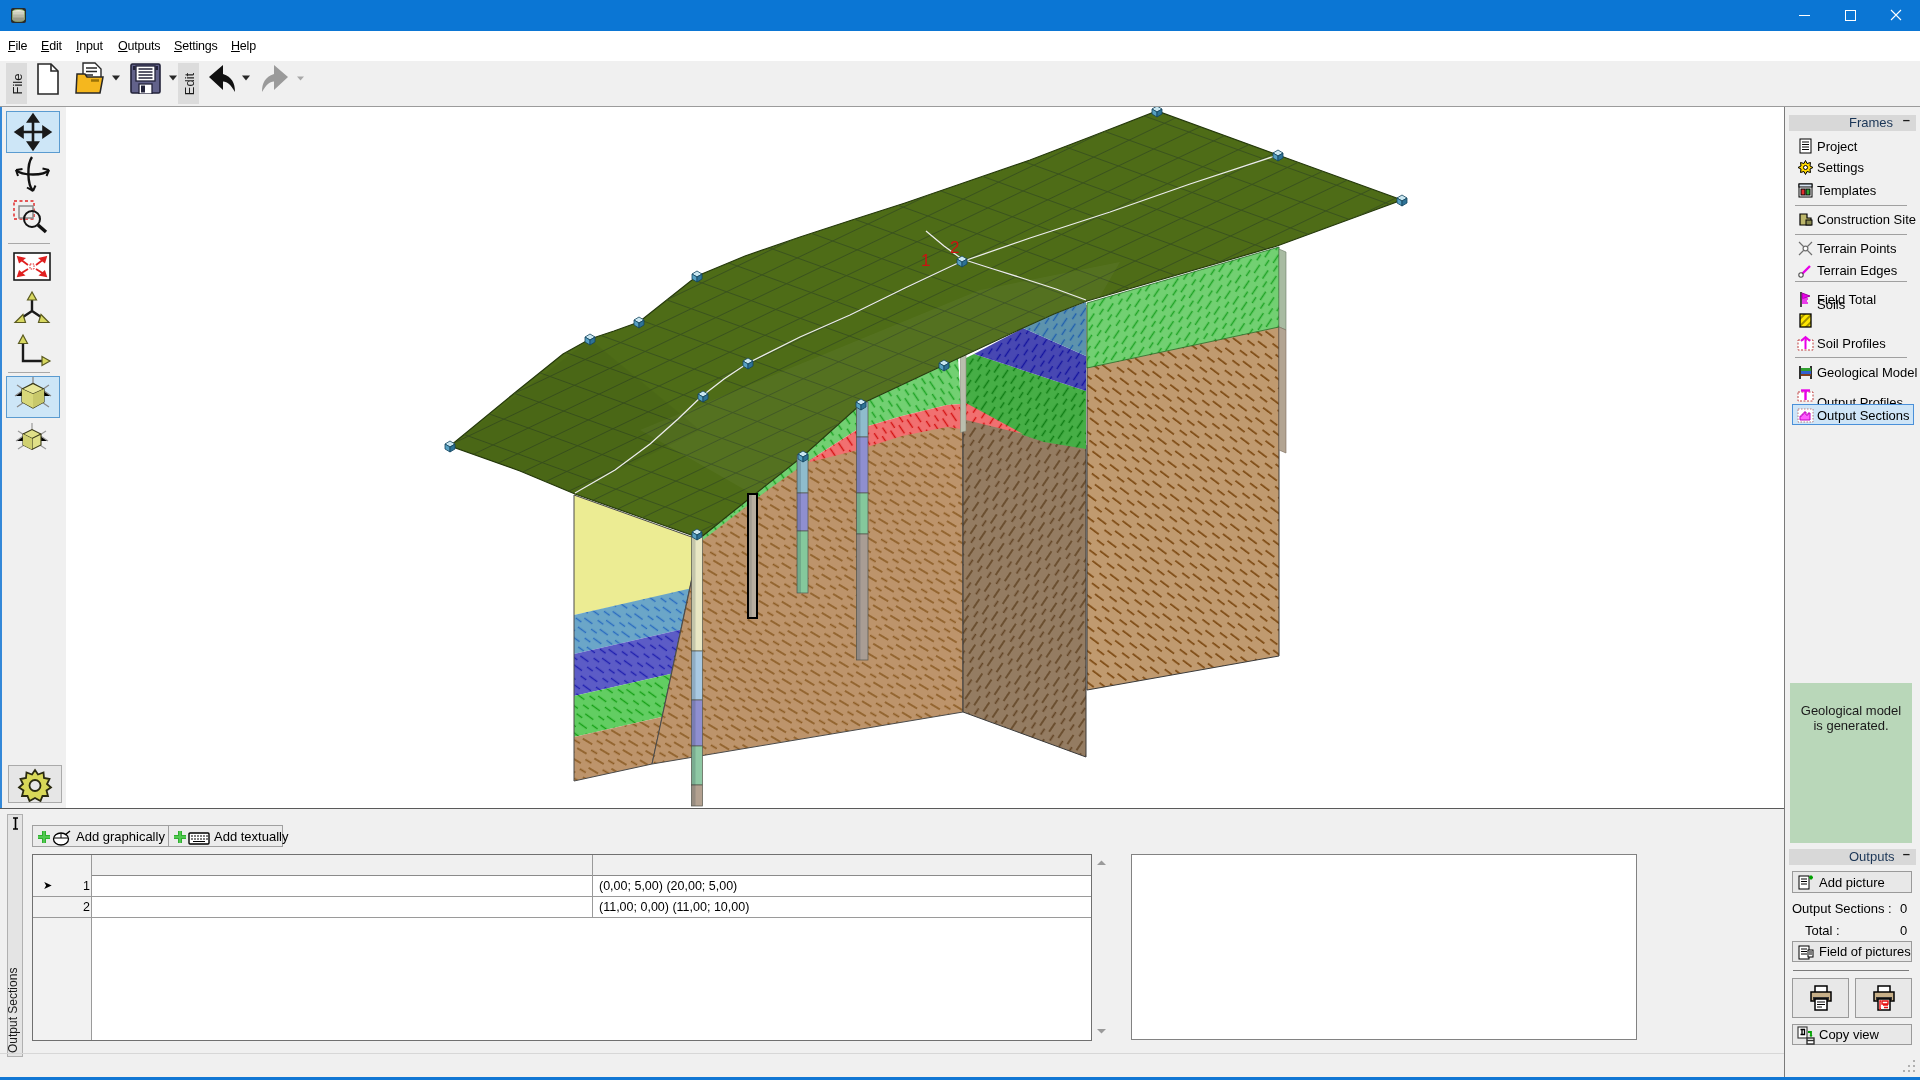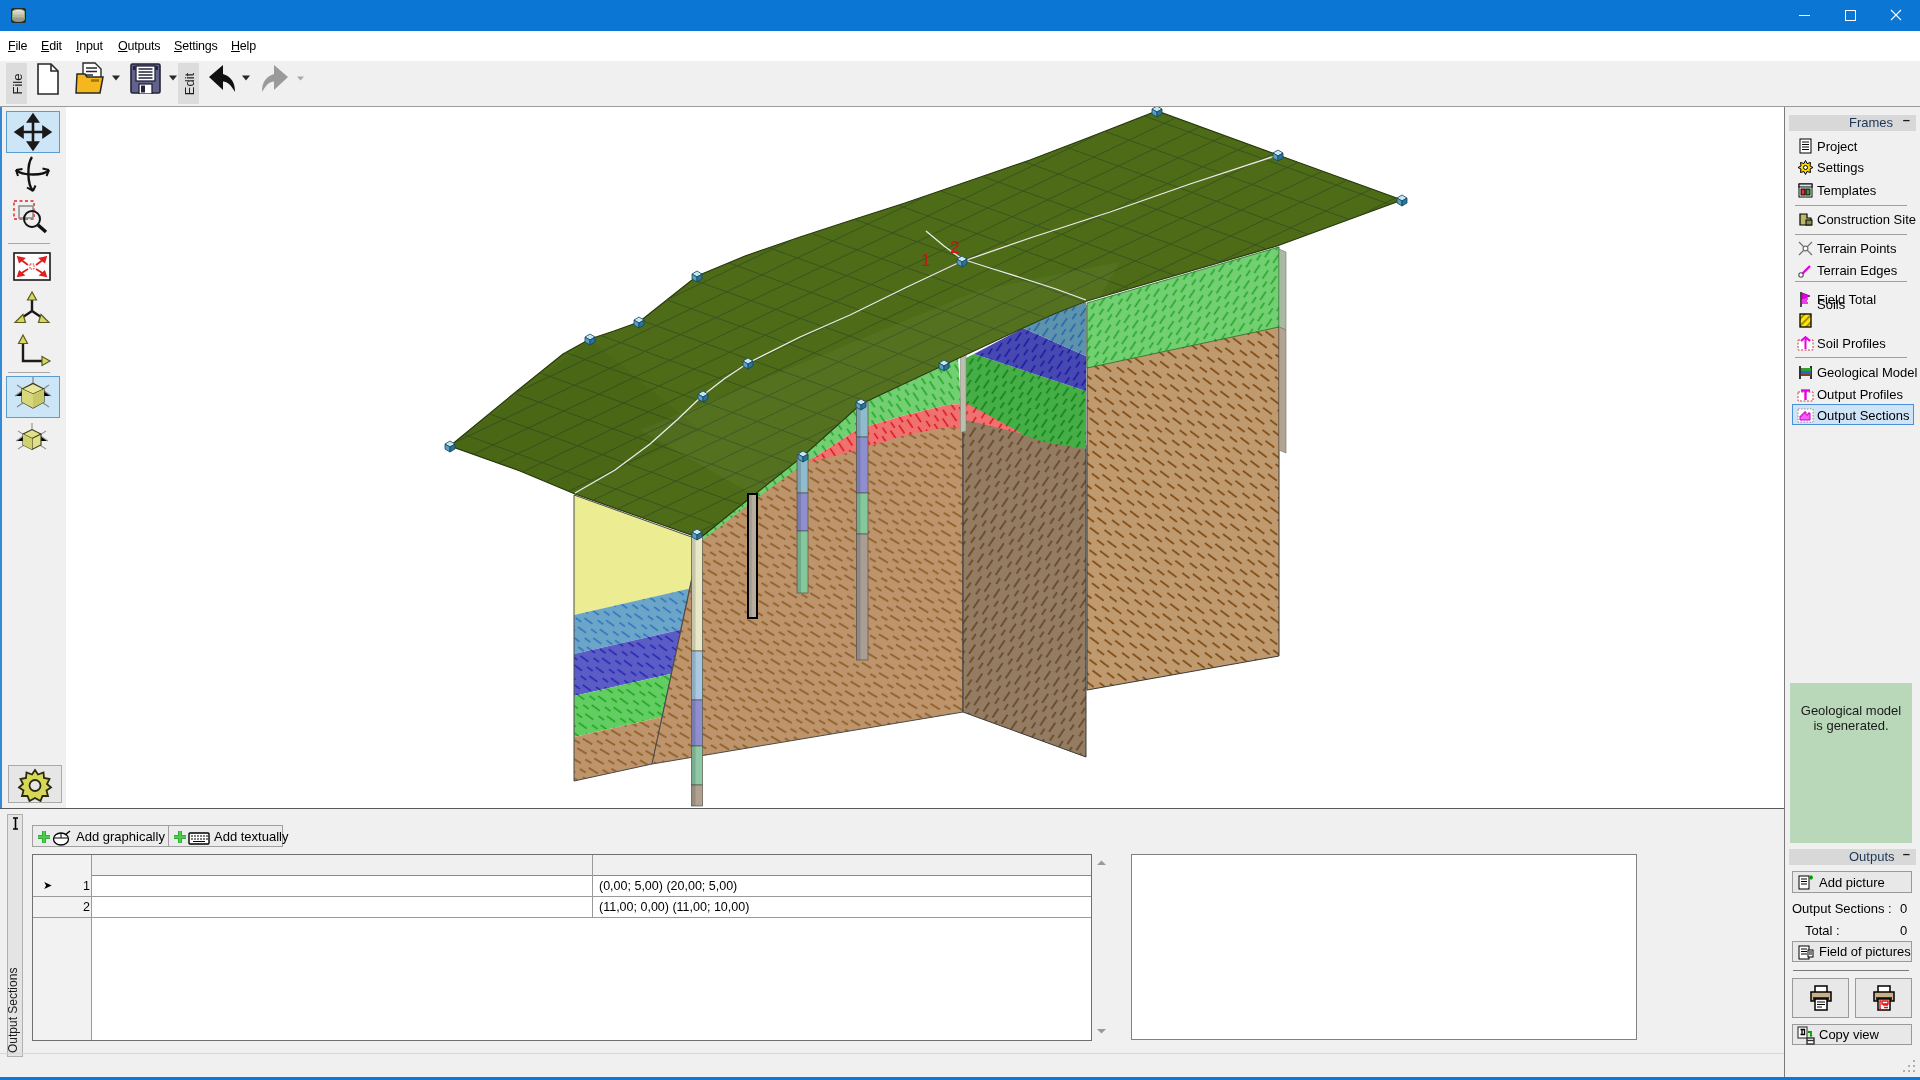--- a/index.html
+++ b/index.html
@@ -544,21 +544,21 @@
         <rect x="4" y="4" width="10" height="3" fill="#30a030"></rect>
         <rect x="4" y="7" width="10" height="3" fill="#3060d0"></rect>
         <rect x="4" y="10" width="10" height="2" fill="#804020"></rect>
       </svg>
     <div class="ritem" style="left:32px;top:258px">Geological Model</div>
     <svg class="ricon" style="top:279px" viewBox="0 0 17 17">
         <rect x="1" y="6" width="15" height="9" fill="#fff" stroke="#c04040" stroke-dasharray="2 1.5" stroke-width="1"></rect>
         <line x1="8.5" y1="4" x2="8.5" y2="14" stroke="#e800e8" stroke-width="2.4"></line>
         <line x1="4" y1="4.5" x2="13" y2="4.5" stroke="#e800e8" stroke-width="2.4"></line>
       </svg>
-    <div class="ritem" style="left:32px;top:280px">Output Profiles</div>
+    <div class="ritem" style="left:32px;top:288px">Output Profiles</div>
     <div class="abs" style="left:7px;top:297px;width:122px;height:21px;background:#cfe5f7;border:1px solid #4a90d9"></div>
     <svg class="ricon" style="top:300px" viewBox="0 0 17 17">
         <rect x="1" y="2" width="15" height="13" fill="#fff" stroke="#b06060" stroke-dasharray="1.5 1.5" stroke-width="0.8"></rect>
         <path d="M3 13 V9 h2 V7 h2 V5 h2 V8 h2 V6 h2 V13 Z" fill="#ff60ff" stroke="#c000c0"></path>
       </svg>
     <div class="ritem" style="left:32px;top:301px">Output Sections</div>
   </div>
   <div class="abs" id="greenbox">
       <div style="margin-top:20px">Geological model<br>is generated.</div>
     </div>

